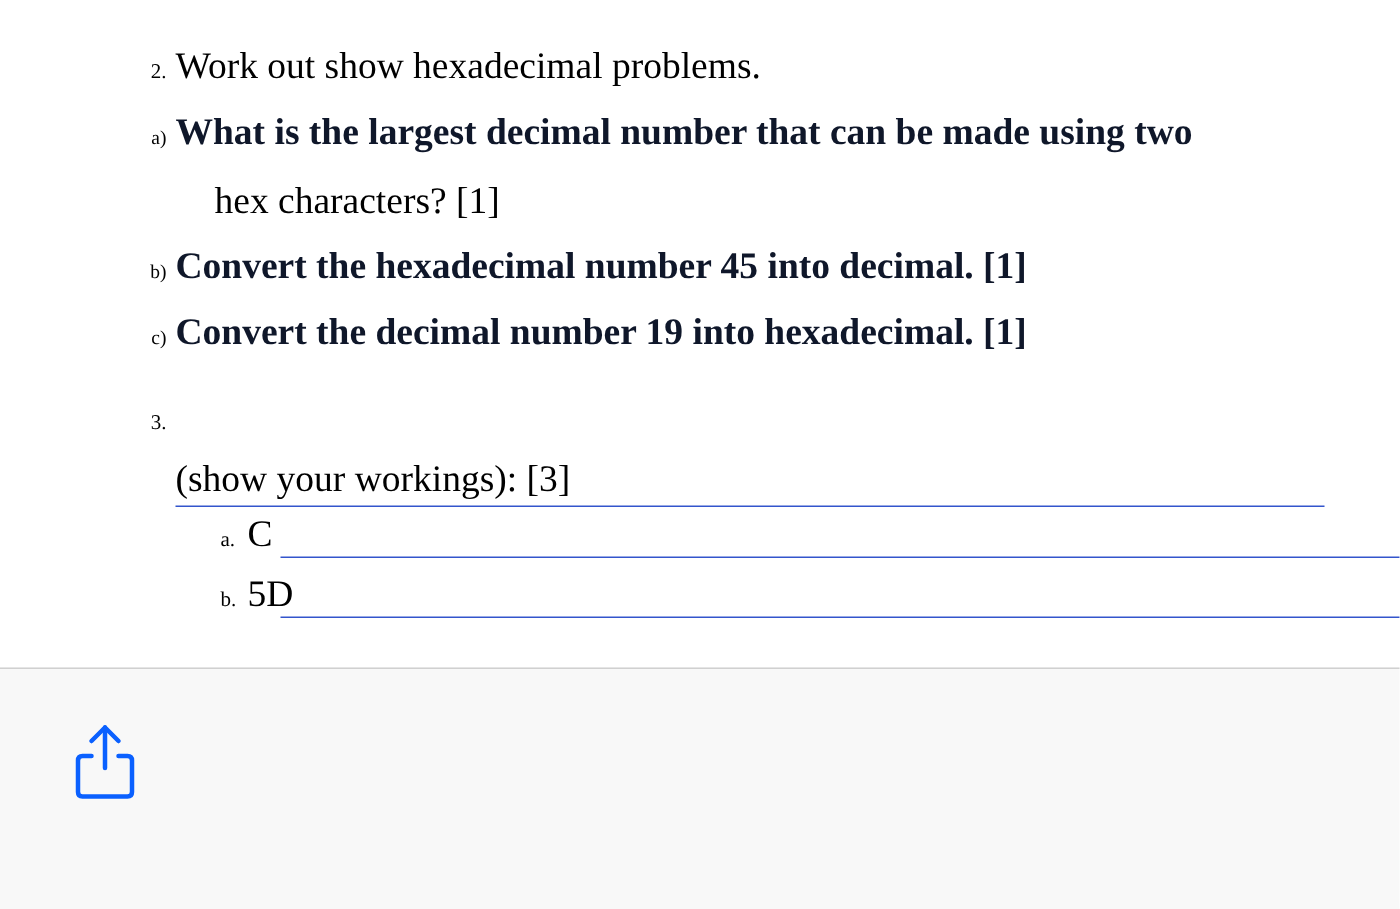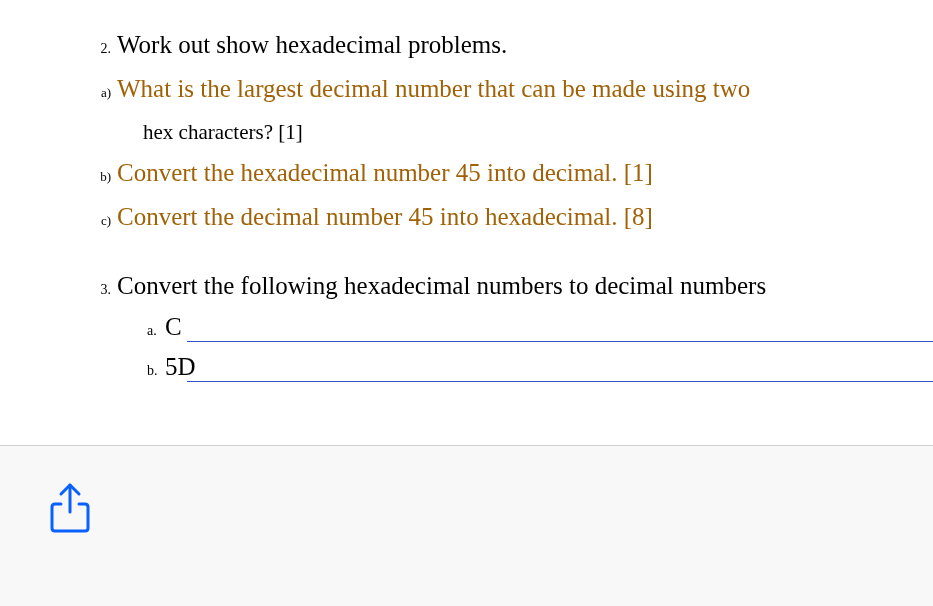--- a/index.html
+++ b/index.html
@@ -46,25 +46,26 @@
       padding-right: 6px;
     }
     .main-text {
       font-size: 25px;
       line-height: 1.35;
       color: #000;
     }
     .sub-text {
       font-size: 25px;
       line-height: 1.35;
-      color: #a16207;
+      color: #0f172a;
+      font-weight: bold;
     }
     .indent-continue {
       padding-left: 48px;
-      font-size: 21px;
+      font-size: 25px;
       line-height: 1.35;
       margin-top: 12px;
     }
     .q3-intro {
       position: relative;
     }
     .q3-underline {
       position: absolute;
       left: 22px;
       right: -10px;
@@ -137,28 +138,31 @@
     </div>
     <div class="indent-continue">hex characters? [1]</div>
 
     <div class="sub-line" style="margin-top:10px">
       <span class="sub-marker">b)</span>
       <span class="sub-text">Convert the hexadecimal number 45 into decimal. [1]</span>
     </div>
 
     <div class="sub-line">
       <span class="sub-marker">c)</span>
-      <span class="sub-text">Convert the decimal number 45 into hexadecimal. [8]</span>
+      <span class="sub-text">Convert the decimal number 19 into hexadecimal. [1]</span>
     </div>
   </div>
 
   <div class="question-block">
     <div class="main-line">
       <span class="main-marker">3.</span>
-      <span class="main-text">Convert the following hexadecimal numbers to decimal numbers</span>
+    </div>
+    <div class="q3-intro">
+      <div class="indent-continue" style="padding-left:22px">(show your workings): [3]</div>
+      <div class="q3-underline"></div>
     </div>
 
     <div class="sub-item">
       <span class="sub-item-marker">a.</span>
       <span class="sub-item-text">C</span>
       <div class="sub-item-line"></div>
     </div>
 
     <div class="sub-item" style="margin-top:12px">
       <span class="sub-item-marker">b.</span>

